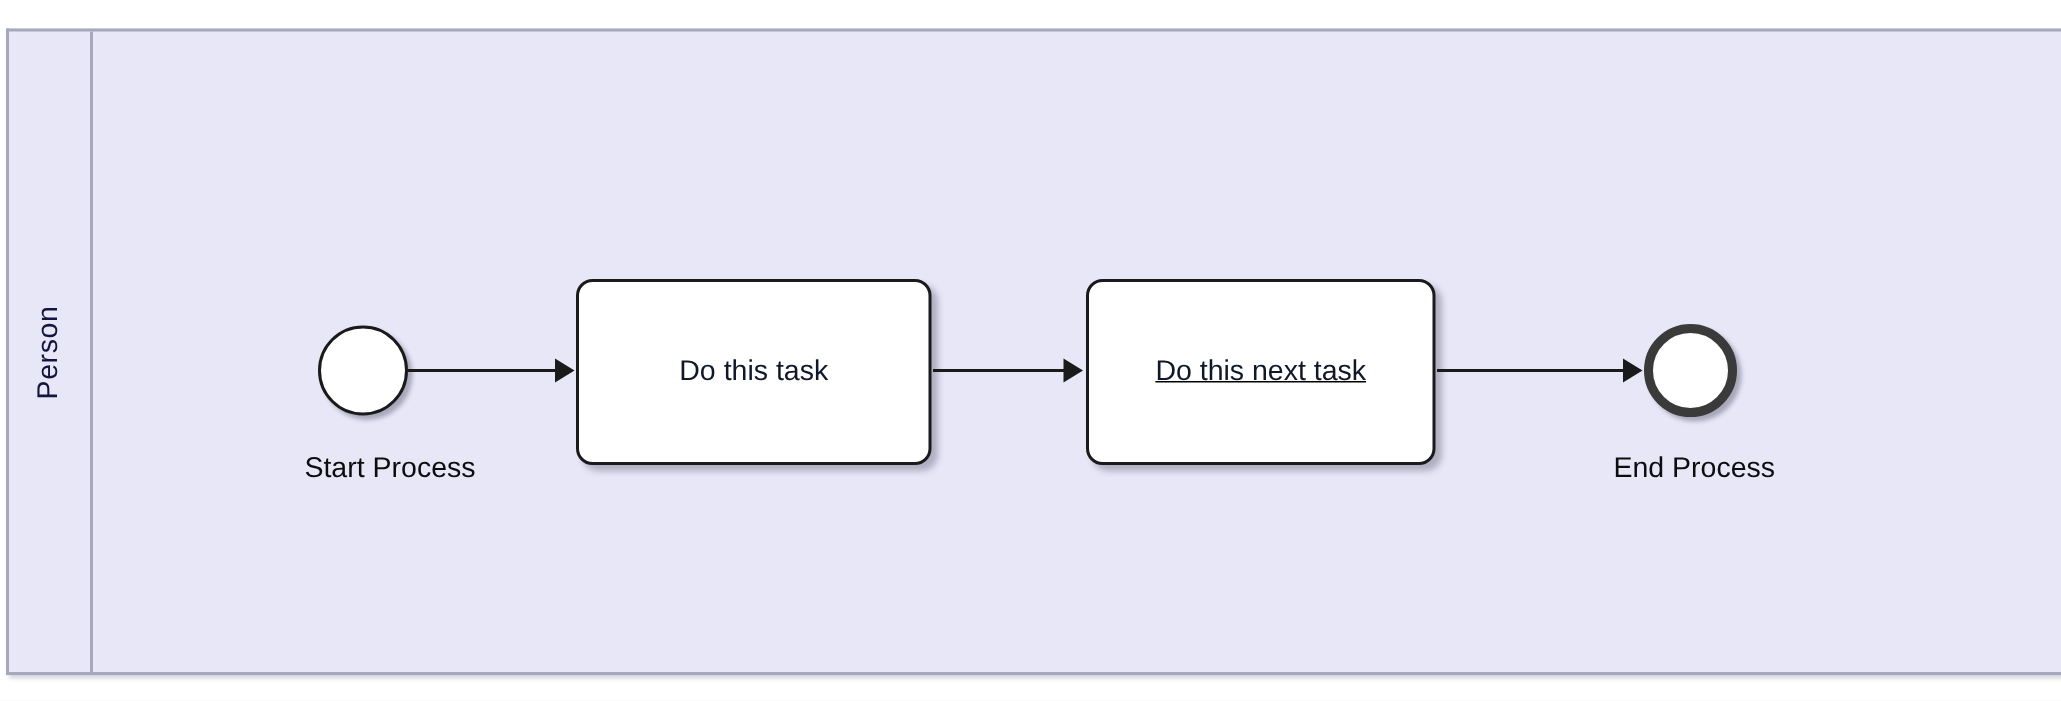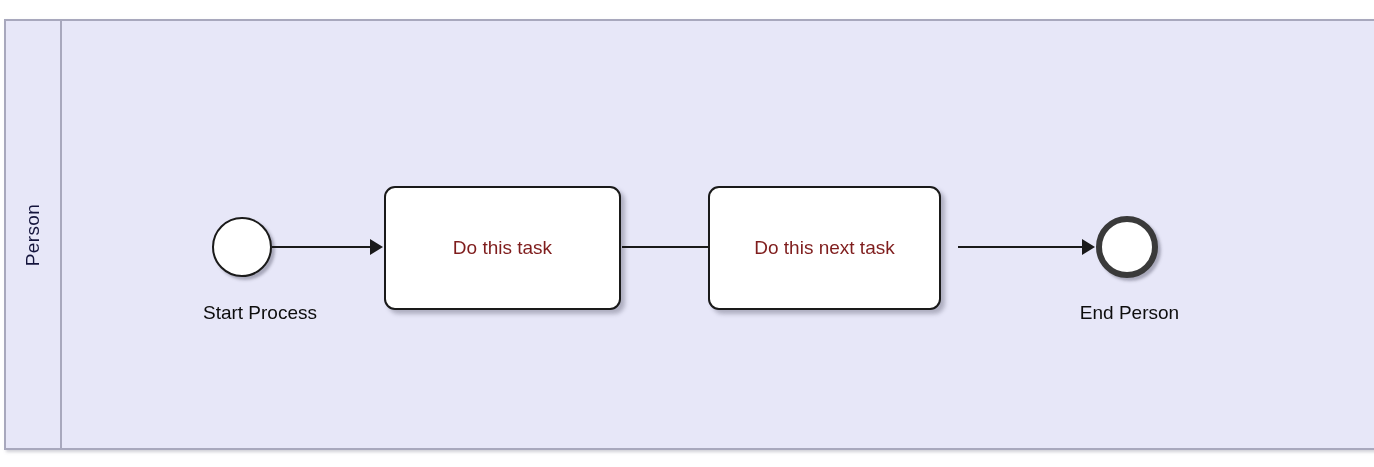--- a/index.html
+++ b/index.html
@@ -87,26 +87,26 @@
     border-radius: 11px;
     box-sizing: border-box;
     box-shadow: 4px 4px 4px rgba(90,90,110,0.40);
     display: flex;
     align-items: center;
     justify-content: center;
     text-align: center;
   }
   .task-label {
     font-size: 19px;
-    color: #7f1d1d;
+    color: #0f172a;
     line-height: 1.25;
     padding: 0 10px;
   }
   .task.task1 { left: 378px; top: 165px; width: 237px; height: 124px; }
-  .task.task2 { left: 702px; top: 165px; width: 233px; height: 124px; }
+  .task.task2 { left: 718px; top: 165px; width: 233px; height: 124px; text-decoration: underline; }
 
   
   .flow {
     position: absolute;
     height: 2px;
     background: #1a1a1a;
   }
   .flow-arrowhead {
     position: absolute;
     width: 0;
@@ -158,16 +158,16 @@
     <div class="flow-arrowhead arrowhead2"></div>
 
     <div class="task task2">
       <span class="task-label">Do this next task</span>
     </div>
 
     <div class="flow flow3"></div>
     <div class="flow-arrowhead arrowhead3"></div>
 
     <div class="event end"></div>
-    <div class="node-label label-end">End Person</div>
+    <div class="node-label label-end">End Process</div>
 
   </div>
 </div>
 
 </body></html>

